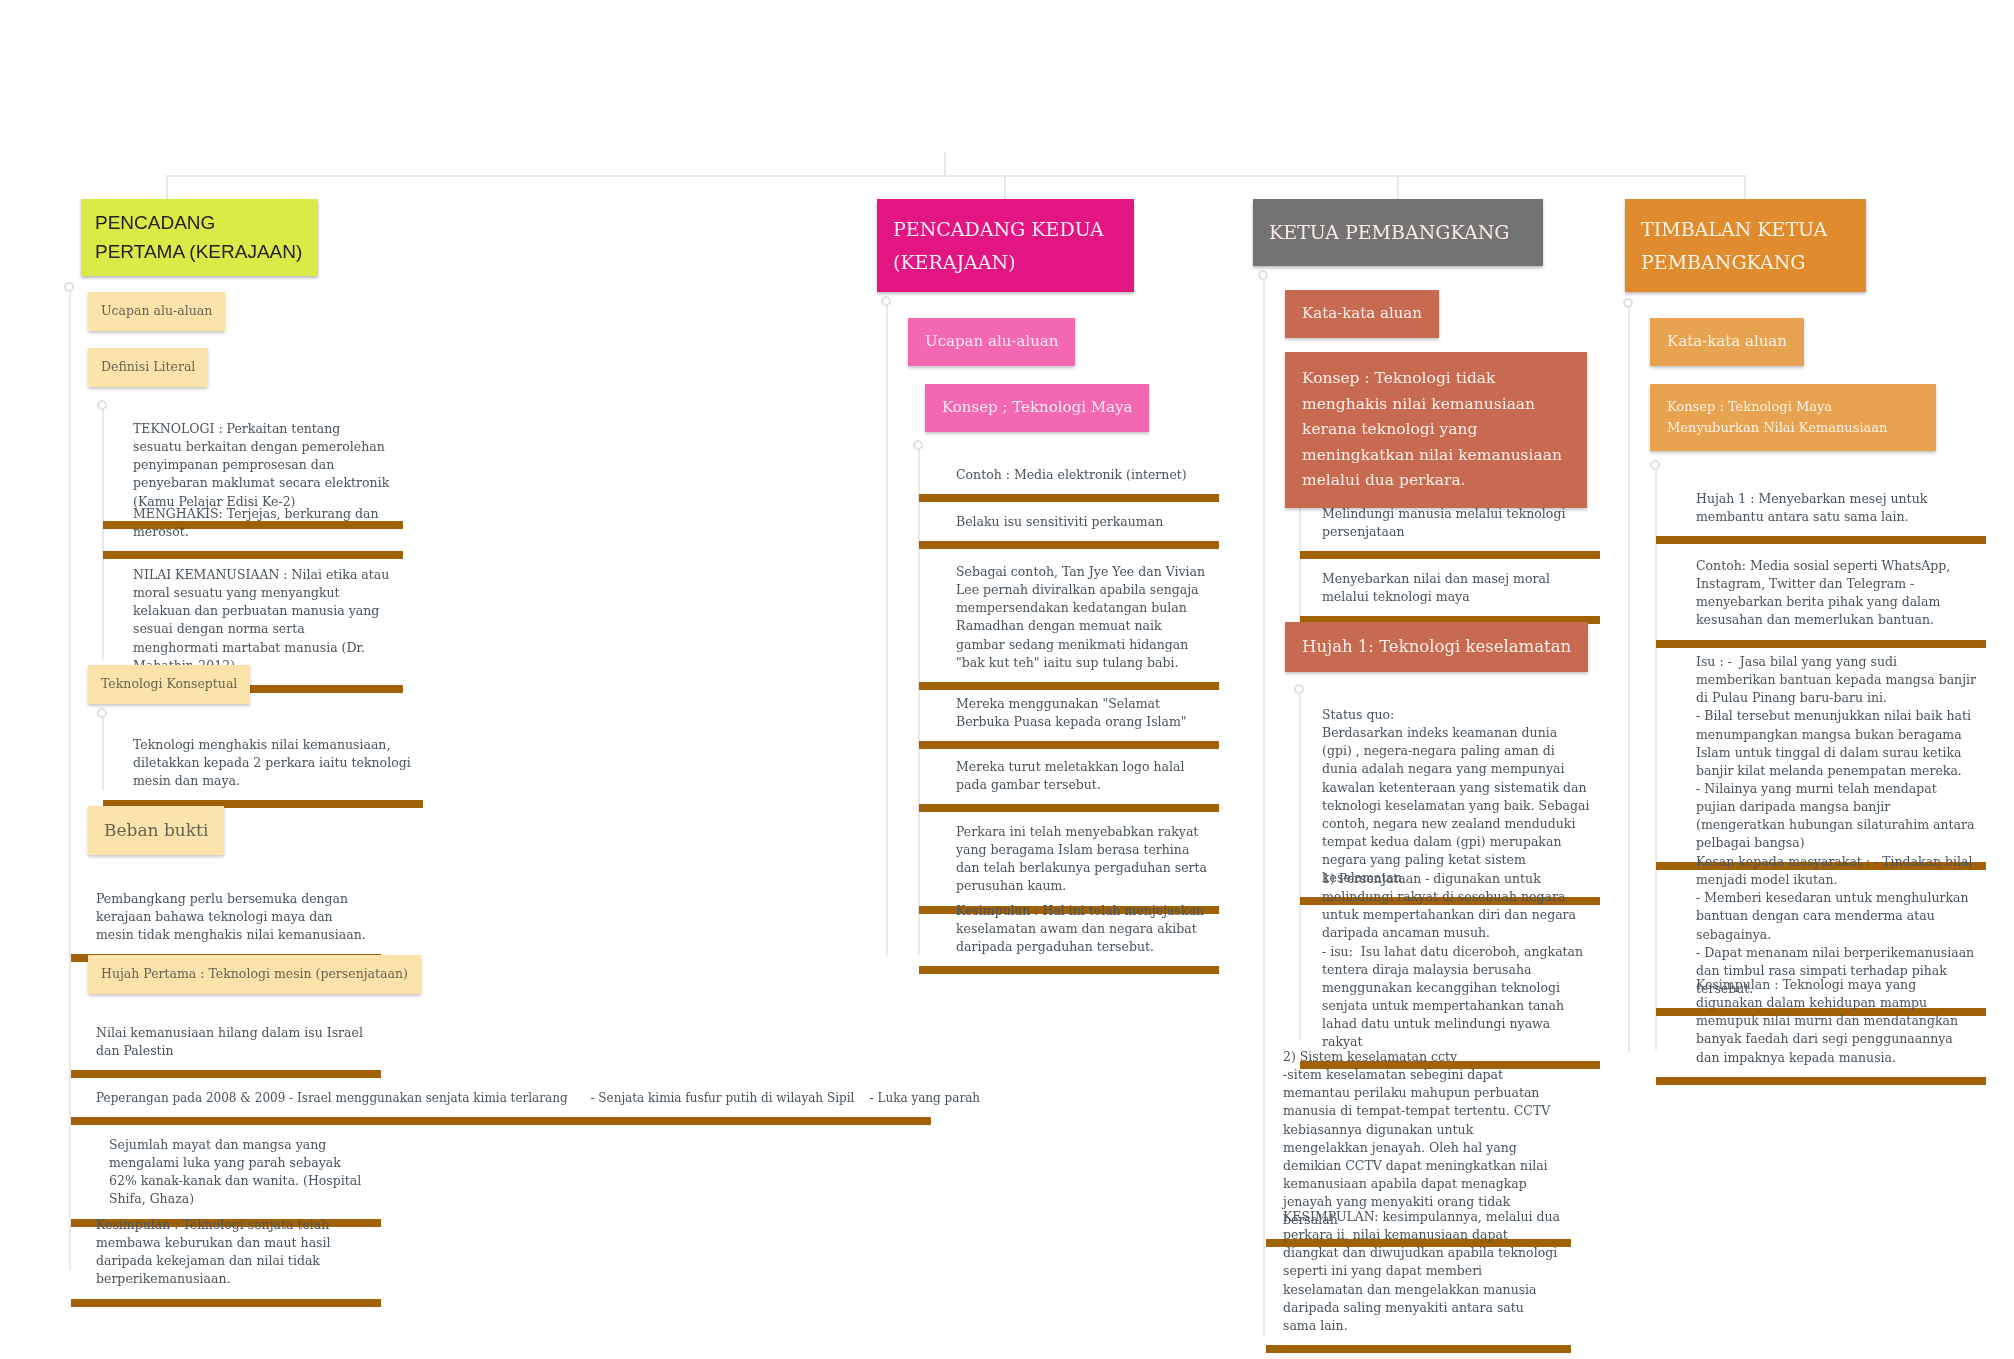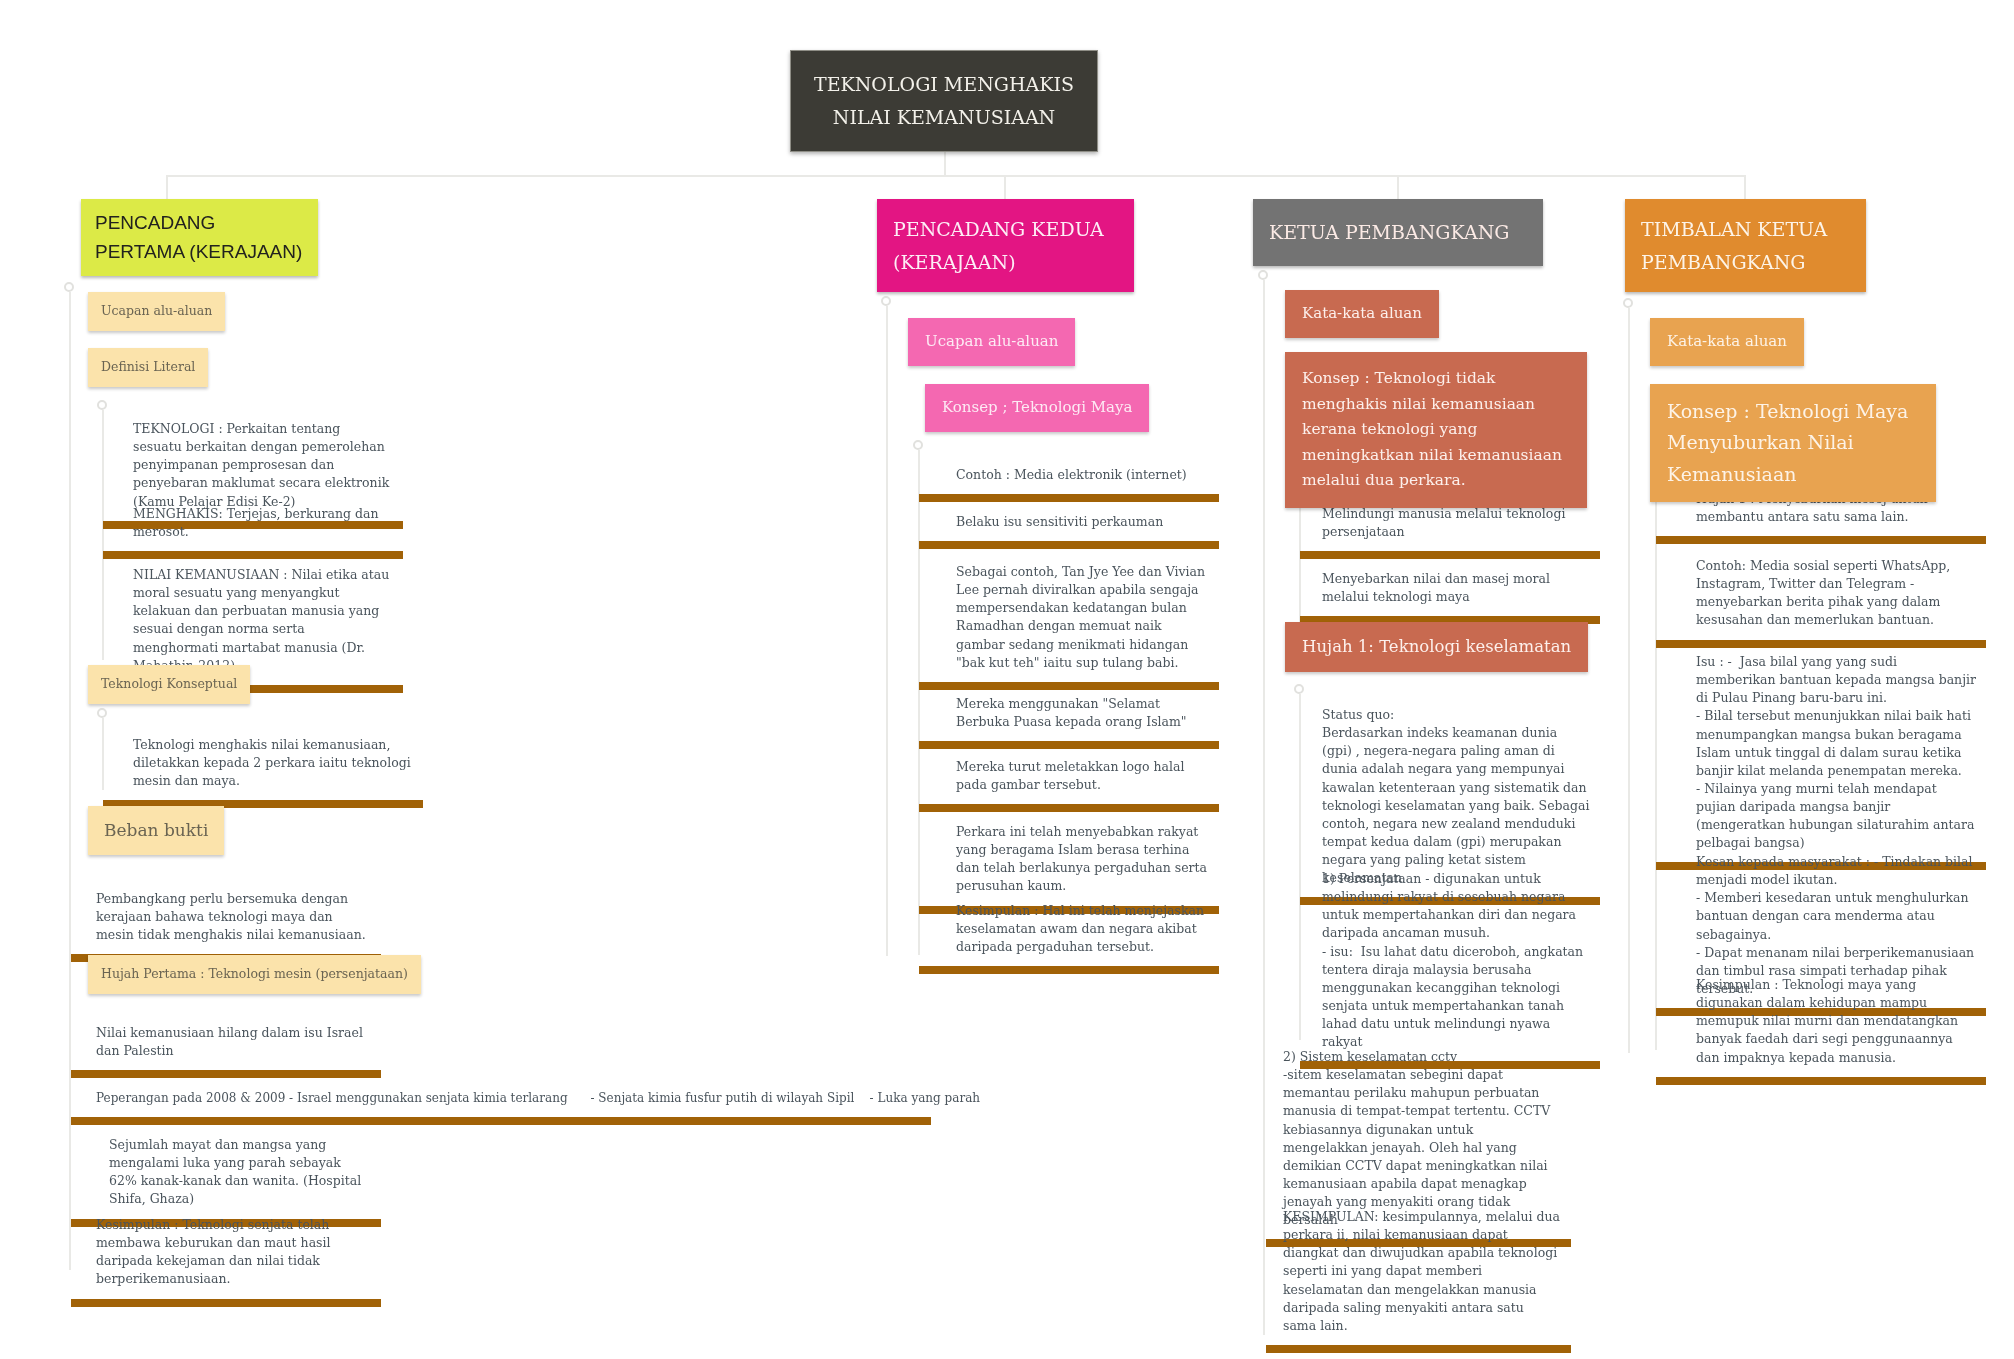--- a/index.html
+++ b/index.html
@@ -24,39 +24,38 @@
   .hdr-timbalan{background:#e08b2e;width:241px;color:#fdf4e8;}
   
   .box{position:absolute;box-shadow:0 2px 3px rgba(0,0,0,.22);z-index:3;width:max-content;}
   .peach{background:#fbe3ab;color:#6a6452;font-size:12.5px;line-height:1.35;padding:11px 13px;}
   .peach.big{font-size:17px;padding:13px 16px;}
   .pink-node{background:#f468b1;color:#fdeaf4;font-size:15px;line-height:1.45;padding:13px 17px;}
   .terra-node{background:#c86a50;color:#fdf0ec;font-size:15px;line-height:1.45;padding:13px 17px;}
   .terra-node.wide{width:302px;font-size:15.5px;line-height:1.65;padding:14px 17px;}
   .terra-node.hujah{font-size:16.5px;}
   .orange-node{background:#e8a350;color:#fdf3e7;font-size:15px;line-height:1.45;padding:13px 17px;}
-  .orange-node.wide{width:286px;font-size:19px;line-height:1.65;padding:12px 17px;}
+  .orange-node.wide{width:286px;font-size:13px;line-height:1.65;padding:12px 17px;}
   
   .tnode{position:absolute;font-size:12.5px;line-height:1.45;color:#4a545c;
          border-bottom:8px solid #a16207;padding:8px 10px 10px 30px;white-space:pre-wrap;z-index:2;}
   .nowrap{white-space:pre;font-size:12px;}
 </style>
 </head>
 <body>
 
 <div class="canvas">
 
   <div class="line" style="left:944px;top:152px;width:2px;height:23px;"></div>
   <div class="line" style="left:166px;top:175px;width:1580px;height:2px;"></div>
   <div class="line" style="left:166px;top:175px;width:2px;height:25px;"></div>
   <div class="line" style="left:1004px;top:175px;width:2px;height:25px;"></div>
   <div class="line" style="left:1397px;top:175px;width:2px;height:25px;"></div>
   <div class="line" style="left:1744px;top:175px;width:2px;height:25px;"></div>
 
-  <div class="map-title">TEKNOLOGI MENGHAKIS NILAI KEMANUSIAAN</div>
 
   <div>
     <div class="hdr hdr-pertama" style="left:48px;top:199px;margin-left:33px;">PENCADANG PERTAMA (KERAJAAN)</div>
     <div class="dot" style="left:64px;top:282px;"></div>
     <div class="line" style="left:69px;top:292px;width:2px;height:978px;"></div>
     <div class="dot" style="left:97px;top:400px;"></div>
     <div class="line" style="left:102px;top:410px;width:2px;height:250px;"></div>
     <div class="dot" style="left:97px;top:708px;"></div>
     <div class="line" style="left:102px;top:718px;width:2px;height:72px;"></div>
 

